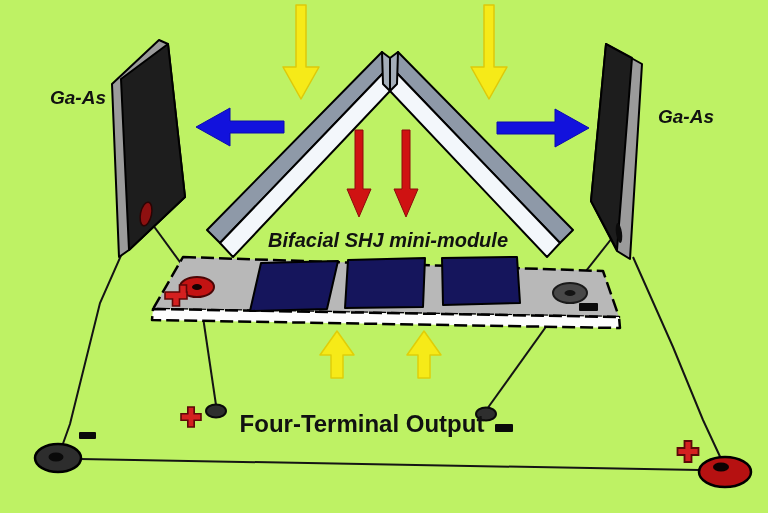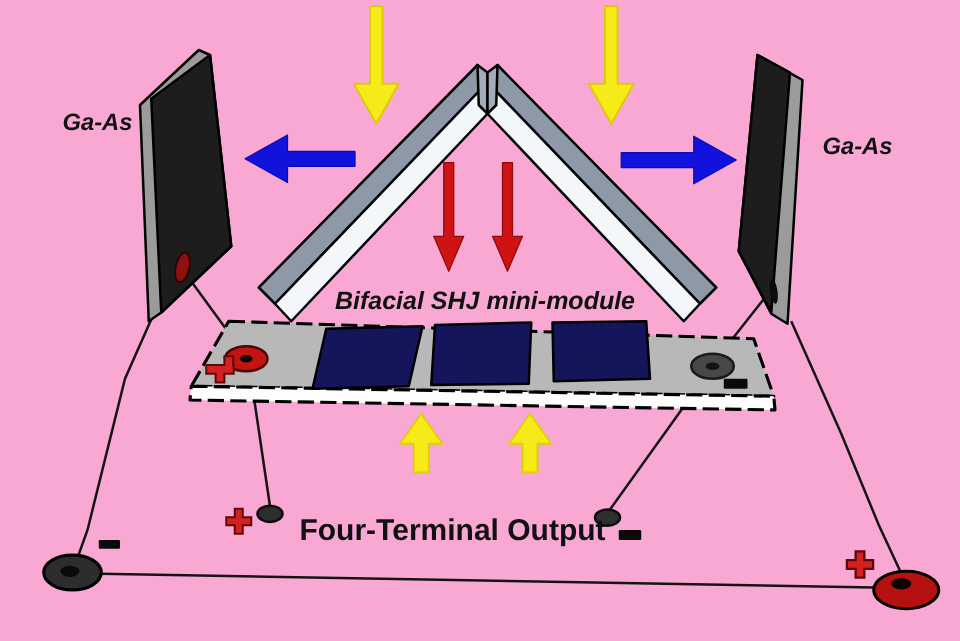--- a/index.html
+++ b/index.html
@@ -1,16 +1,16 @@
 <!DOCTYPE html>
 <html><head>
 <meta charset="utf-8">
 <style>
   html,body{margin:0;padding:0;background:#ffffff;}
-  .stage{position:relative;width:768px;height:513px;background:#f9a8d4;overflow:hidden;
+  .stage{position:relative;width:768px;height:513px;background:#bef264;overflow:hidden;
          font-family:"Liberation Sans",sans-serif;}
   svg{display:block;}
   .lbl-ital{font-family:"Liberation Sans",sans-serif;font-style:italic;font-weight:bold;
             font-size:19px;fill:#111;text-anchor:middle;}
   .lbl-ital-lg{font-family:"Liberation Sans",sans-serif;font-style:italic;font-weight:bold;
             font-size:20px;fill:#111;text-anchor:middle;}
   .lbl-bold{font-family:"Liberation Sans",sans-serif;font-weight:bold;
             font-size:24px;fill:#111;text-anchor:middle;}
 </style>
 </head>

